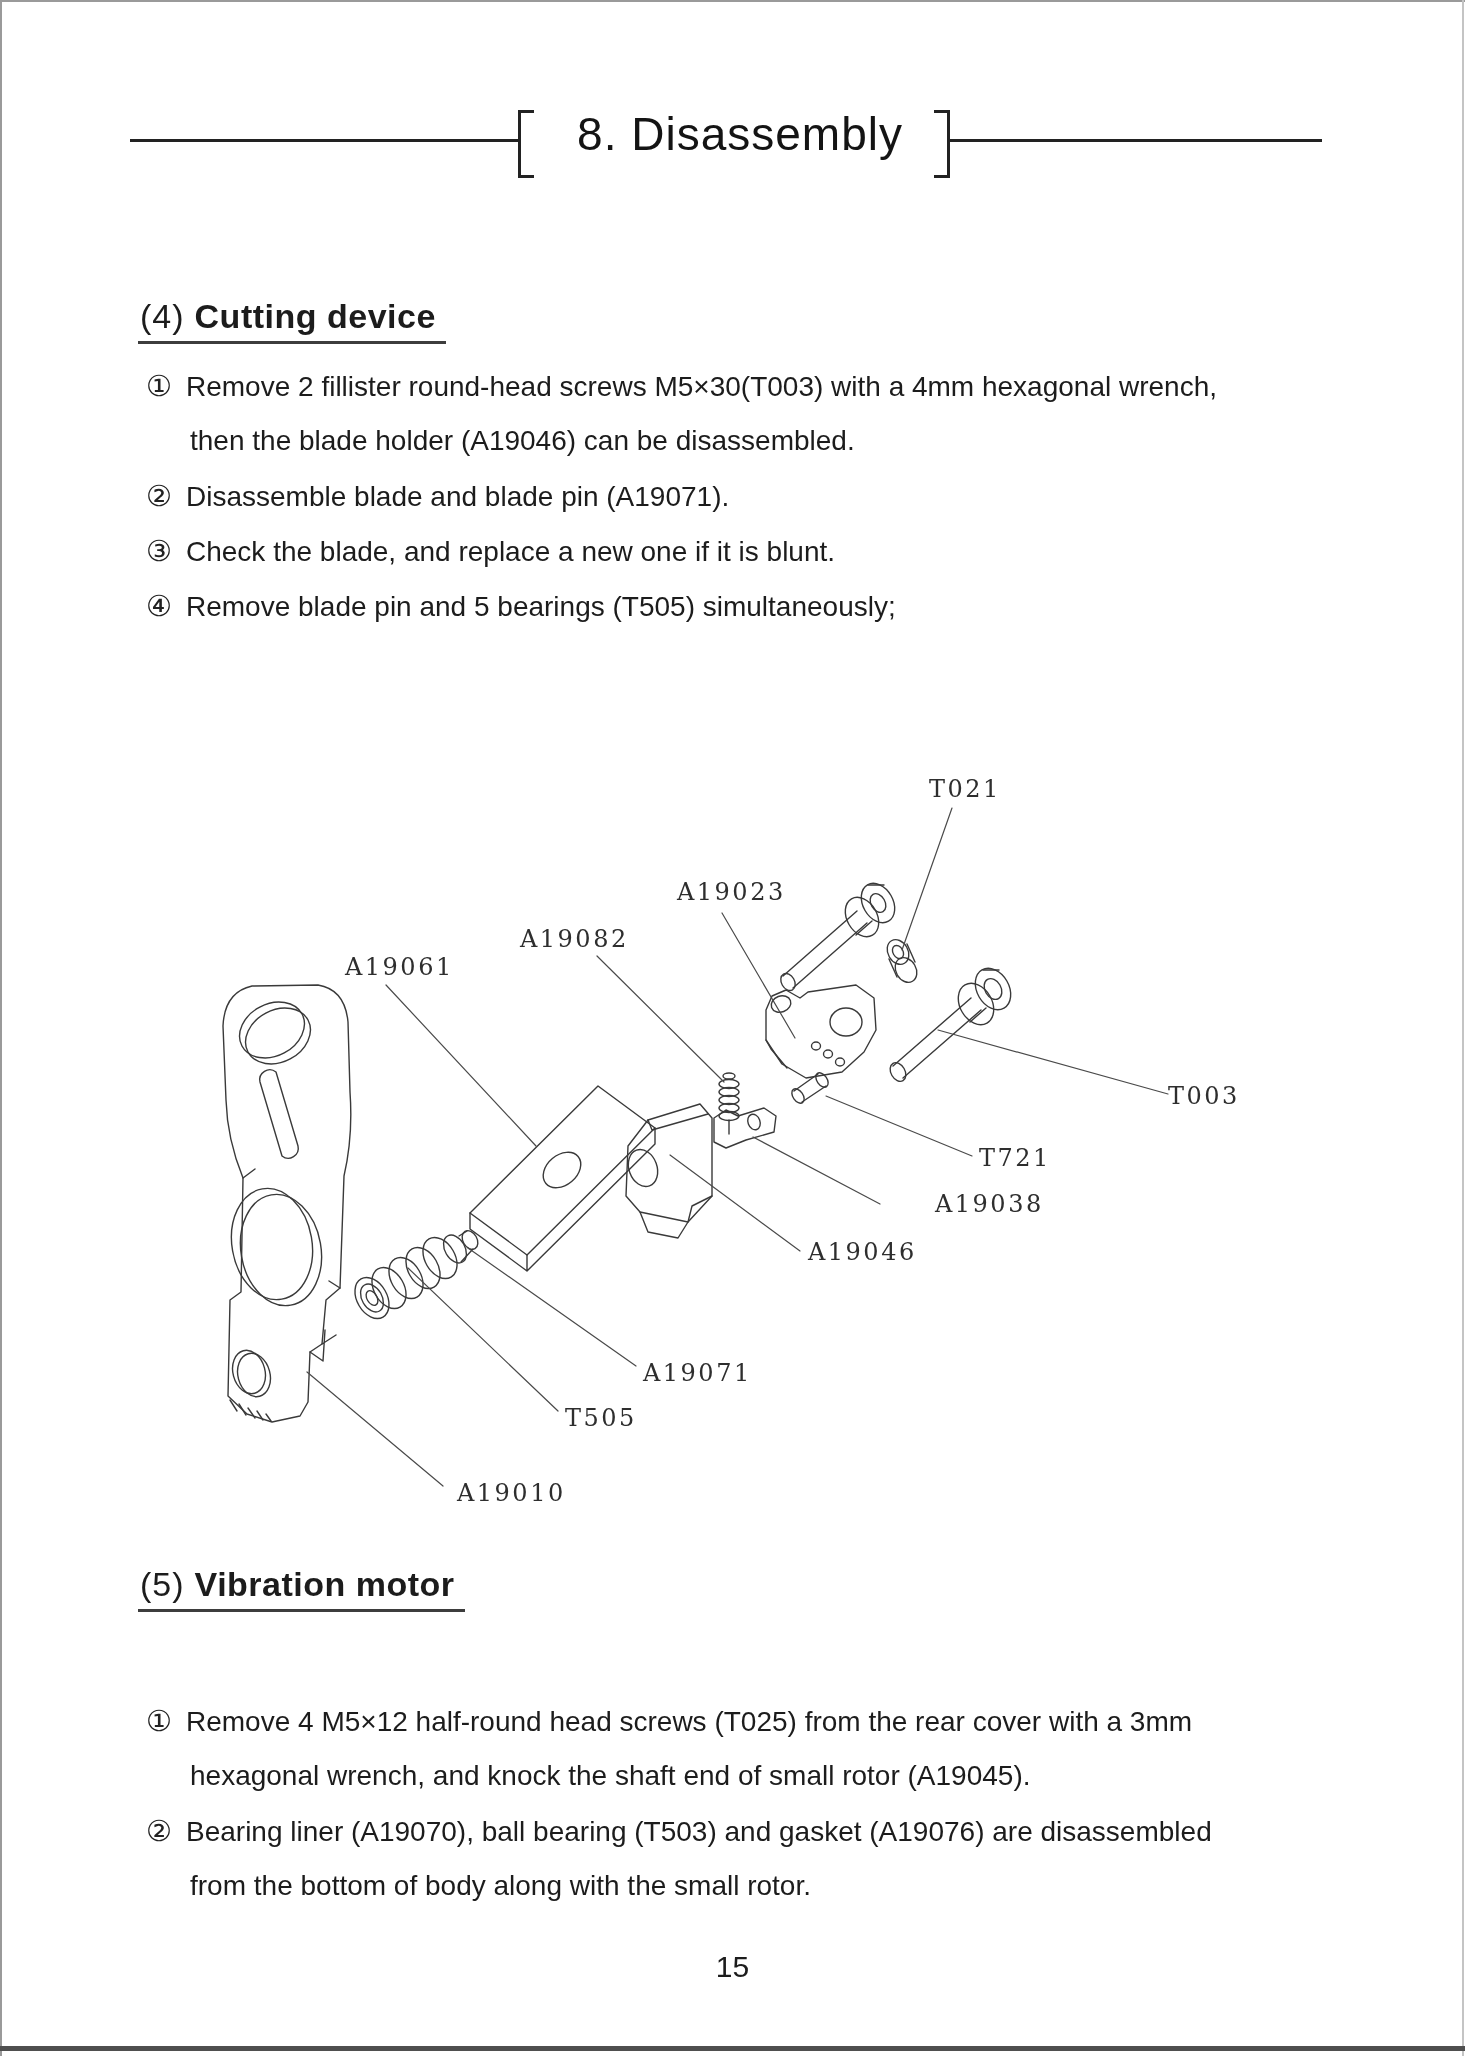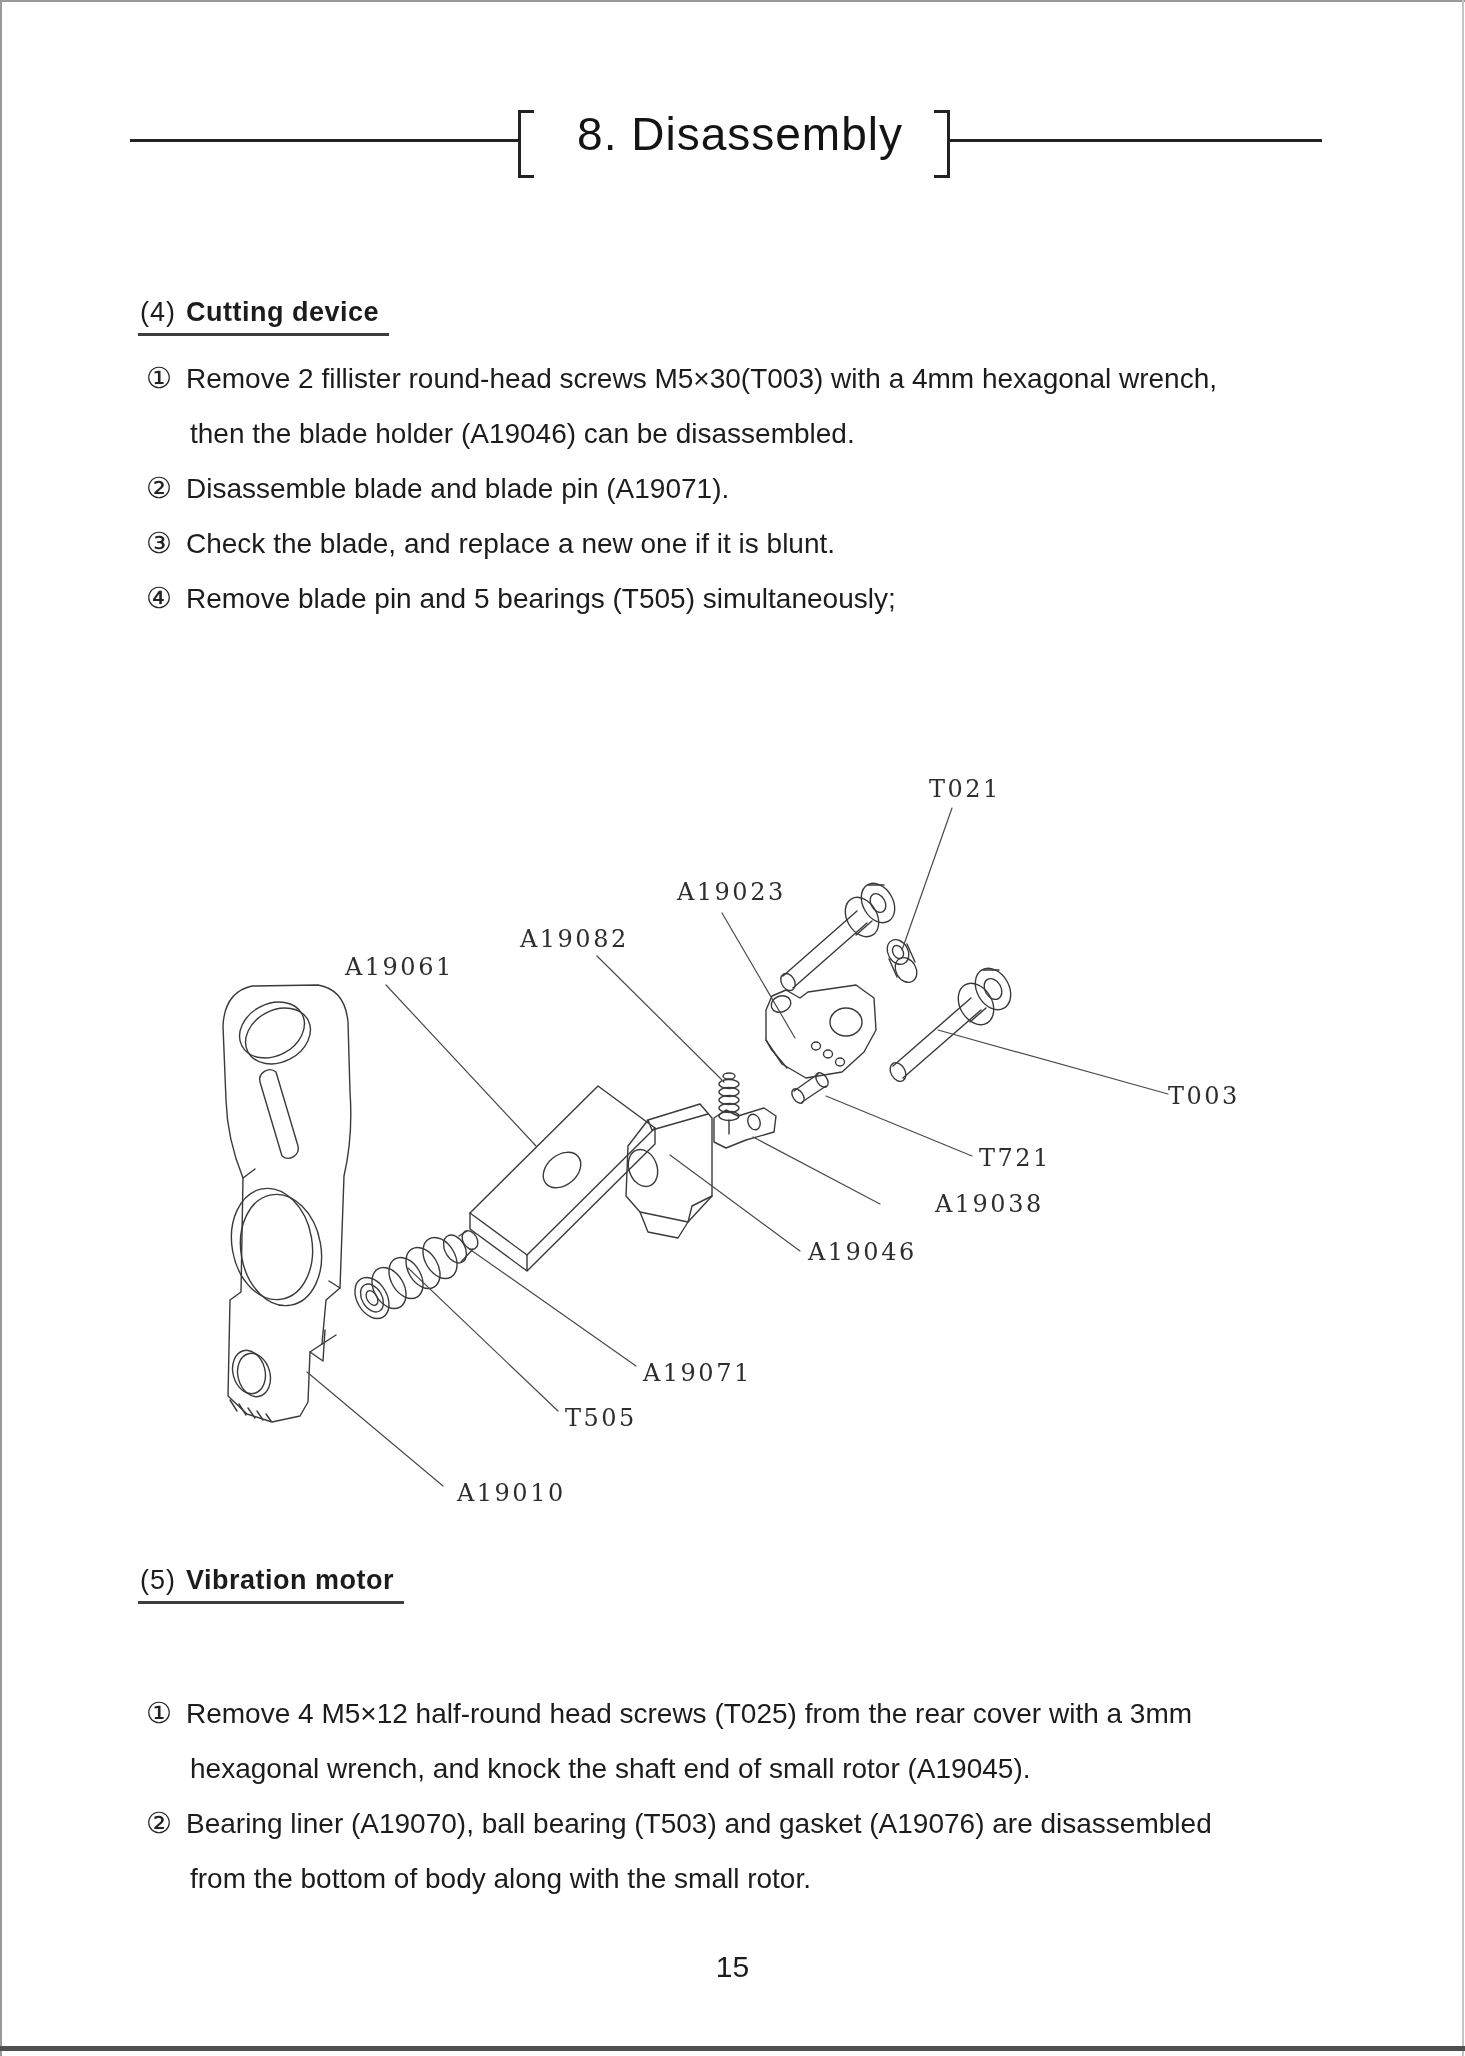--- a/index.html
+++ b/index.html
@@ -20,32 +20,32 @@
   .title-line.r{left:950px;width:372px;}
   .bracket{position:absolute;top:110px;width:13px;height:62px;}
   .bracket.l{left:518px;border-left:3px solid #222;border-top:3px solid #222;border-bottom:3px solid #222;}
   .bracket.r{left:934px;border-right:3px solid #222;border-top:3px solid #222;border-bottom:3px solid #222;}
   .doc-title{
     position:absolute;left:540px;top:108px;width:400px;text-align:center;
     font-size:46px;font-weight:normal;letter-spacing:1px;color:#141414;line-height:52px;
   }
 
   
-  .sec-heading{position:absolute;font-size:27px;white-space:nowrap;}
+  .sec-heading{position:absolute;font-size:34px;white-space:nowrap;}
   .sec-heading .hwrap{display:inline-block;border-bottom:3px solid #3d3d3d;padding:0 10px 5px 2px;}
   .sec-heading .num{font-weight:400;letter-spacing:1px;}
   .sec-heading .htxt{font-weight:bold;margin-left:10px;letter-spacing:0.5px;}
   #sec4-heading{left:138px;top:297px;}
   #sec5-heading{left:138px;top:1565px;}
 
   
   .steps{position:absolute;left:146px;width:1240px;}
   #sec4-steps{top:352px;}
   #sec5-steps{top:1687px;}
-  .step-line{height:55px;line-height:53px;font-size:28px;white-space:nowrap;color:#1c1c1c;}
+  .step-line{height:55px;line-height:68px;font-size:28px;white-space:nowrap;color:#1c1c1c;}
   .step-line .bullet{display:inline-block;width:40px;font-family:"DejaVu Sans",sans-serif;font-size:29px;color:#222;}
   .step-line.cont{padding-left:44px;}
 
   
   #diagram-svg{position:absolute;left:0;top:0;width:1465px;height:2056px;}
   #diagram-svg path,#diagram-svg ellipse,#diagram-svg line,#diagram-svg circle{
     fill:none;stroke:#3a3a3a;stroke-width:1.4;stroke-linejoin:round;stroke-linecap:round;
   }
   #diagram-svg .leader{stroke:#4a4a4a;stroke-width:1.2;}
   .part-label{

